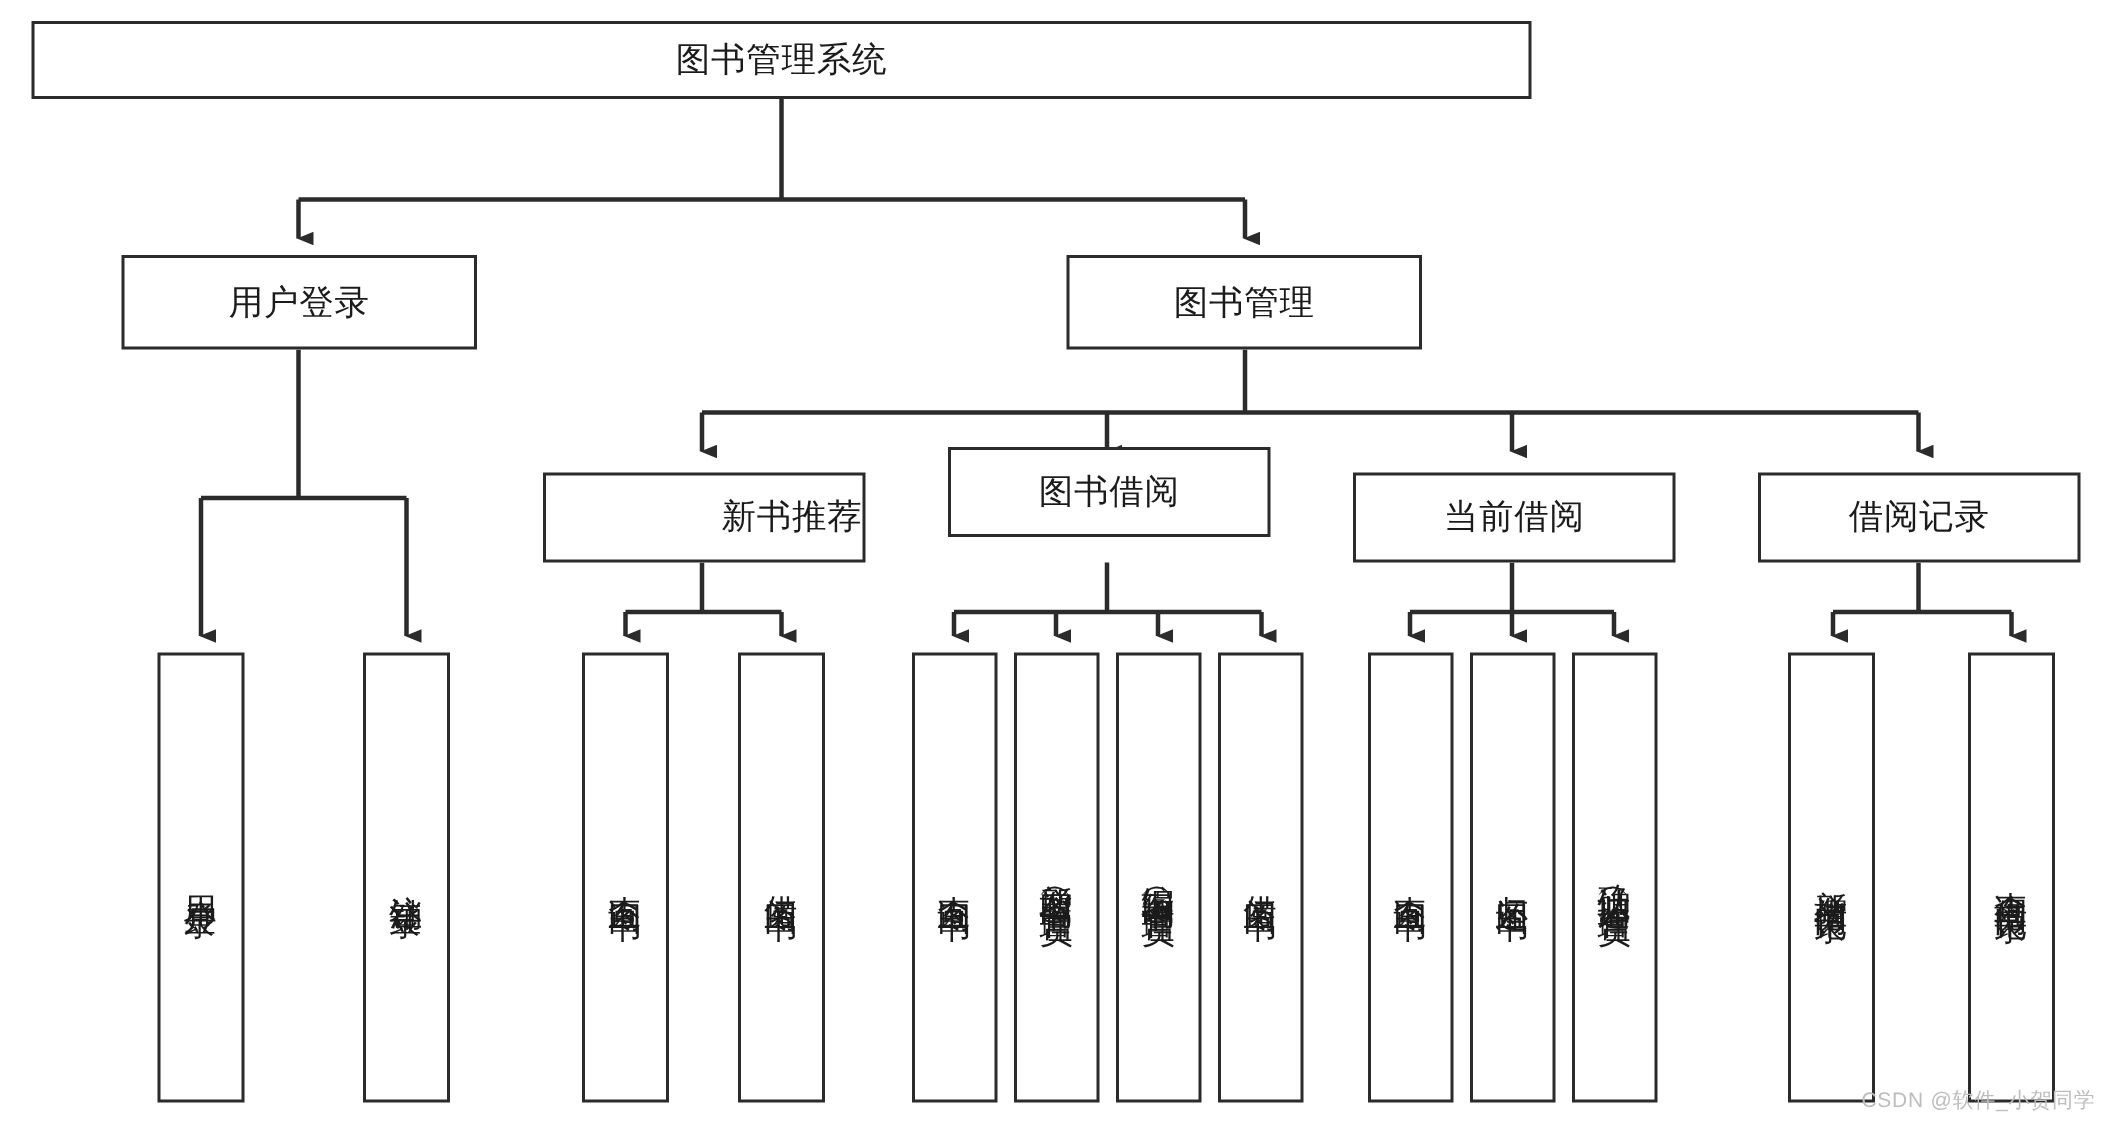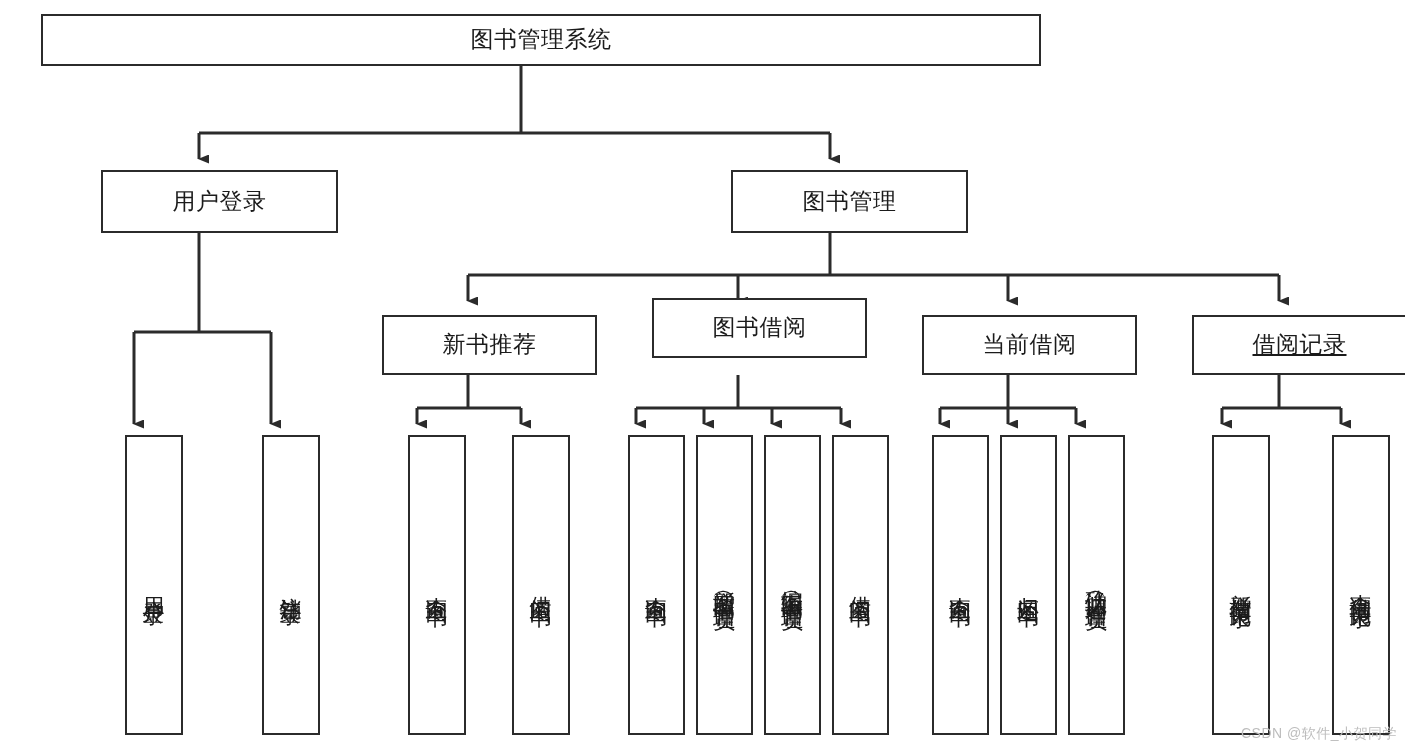--- a/index.html
+++ b/index.html
@@ -22,21 +22,20 @@
   }
   .node{
     position:absolute;
     box-sizing:border-box;
     border:2px solid #2b2b2b;
     background:#ffffff;
     display:flex;
     align-items:center;
     justify-content:center;
     color:#1b1b1b;
-    margin-left:20px;
   }
   .node .lbl{
     display:block;
     text-align:center;
     line-height:1.02;
     letter-spacing:0.5px;
   }
   
   .h-node .lbl{
     font-size:23px;
@@ -126,30 +125,30 @@
     <span class="lbl">图书管理系统</span>
   </div>
 
   <div class="node h-node" style="left:81px;top:170px;width:237px;height:63px;">
     <span class="lbl">用户登录</span>
   </div>
   <div class="node h-node" style="left:711px;top:170px;width:237px;height:63px;justify-content:center;">
     <span class="lbl">图书管理</span>
   </div>
 
-  <div class="node h-node" style="left:362px;top:315px;width:215px;height:60px;">
+  <div class="node h-node" style="left:362px;top:315px;width:215px;height:60px;justify-content:flex-end;">
     <span class="lbl">新书推荐</span>
   </div>
   <div class="node h-node" style="left:632px;top:298px;width:215px;height:60px;">
     <span class="lbl">图书借阅</span>
   </div>
   <div class="node h-node" style="left:902px;top:315px;width:215px;height:60px;">
     <span class="lbl">当前借阅</span>
   </div>
-  <div class="node h-node" style="left:1172px;top:315px;width:215px;height:60px;text-decoration:underline;">
+  <div class="node h-node" style="left:1172px;top:315px;width:215px;height:60px;">
     <span class="lbl">借阅记录</span>
   </div>
 
   <div class="node v-node" style="left:105px;top:435px;width:58px;height:300px;">
     <span class="lbl">用户登录</span>
   </div>
   <div class="node v-node" style="left:242px;top:435px;width:58px;height:300px;">
     <span class="lbl">注销登录</span>
   </div>
 

